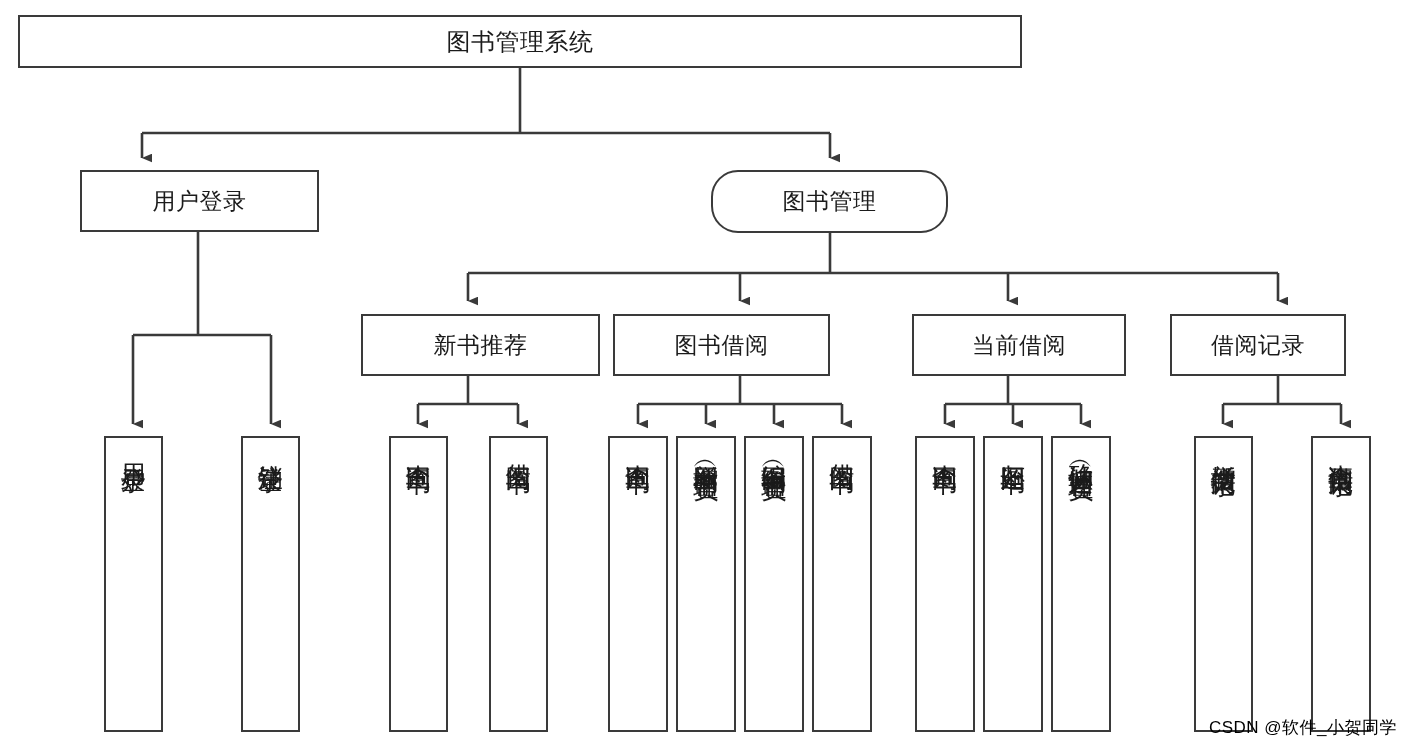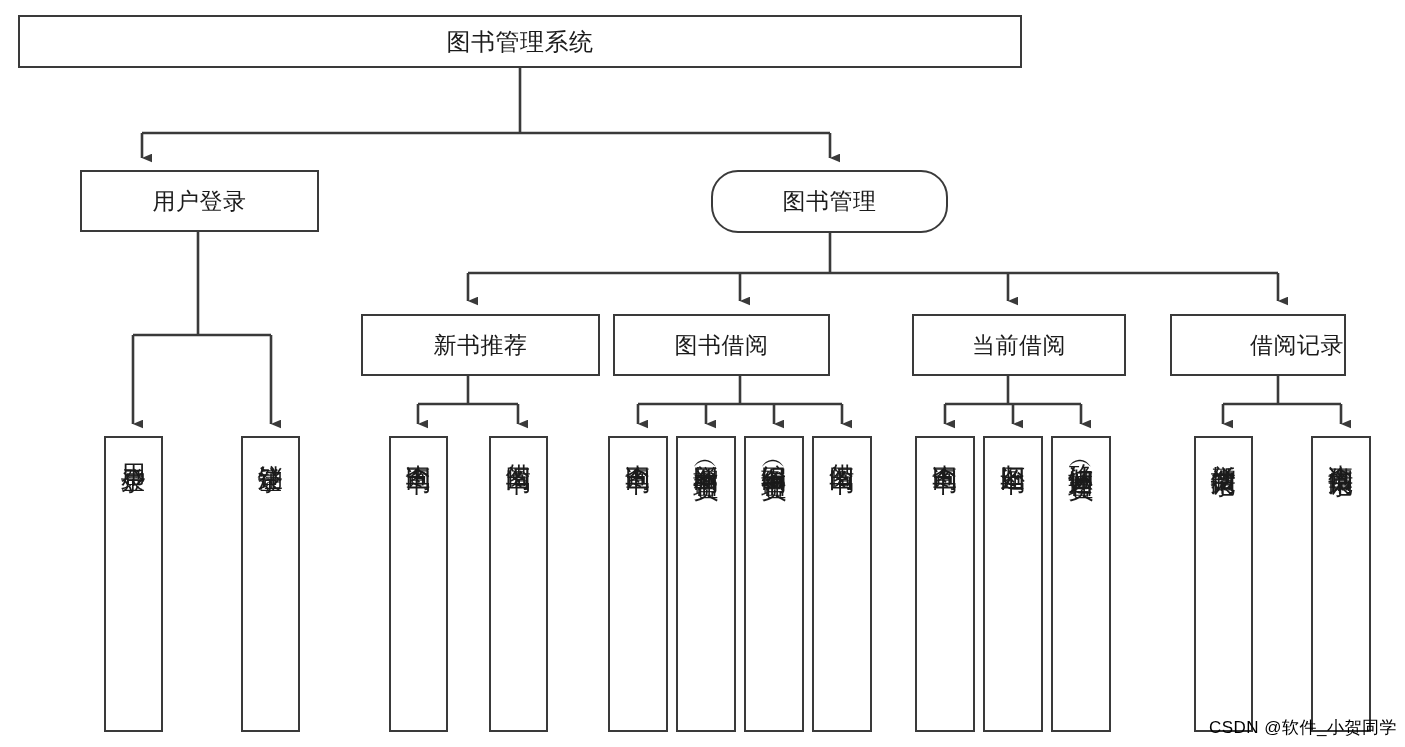--- a/index.html
+++ b/index.html
@@ -142,21 +142,21 @@
 
   <div class="node-box horiz" style="left:361px; top:314px; width:239px; height:62px;">
     <span class="node-label">新书推荐</span>
   </div>
   <div class="node-box horiz" style="left:613px; top:314px; width:217px; height:62px;">
     <span class="node-label">图书借阅</span>
   </div>
   <div class="node-box horiz" style="left:904px; top:314px; width:214px; height:62px;margin-left:8px;">
     <span class="node-label">当前借阅</span>
   </div>
-  <div class="node-box horiz" style="left:1170px; top:314px; width:176px; height:62px;justify-content:flex-end;">
+  <div class="node-box horiz" style="left:1170px; top:314px; width:176px; height:62px;">
     <span class="node-label">借阅记录</span>
   </div>
 
   <div class="node-box vert" style="left:104px; top:436px; width:59px; height:296px;">
     <span class="node-label">用户登录</span>
   </div>
   <div class="node-box vert" style="left:241px; top:436px; width:59px; height:296px;">
     <span class="node-label">注销登录</span>
   </div>
 

